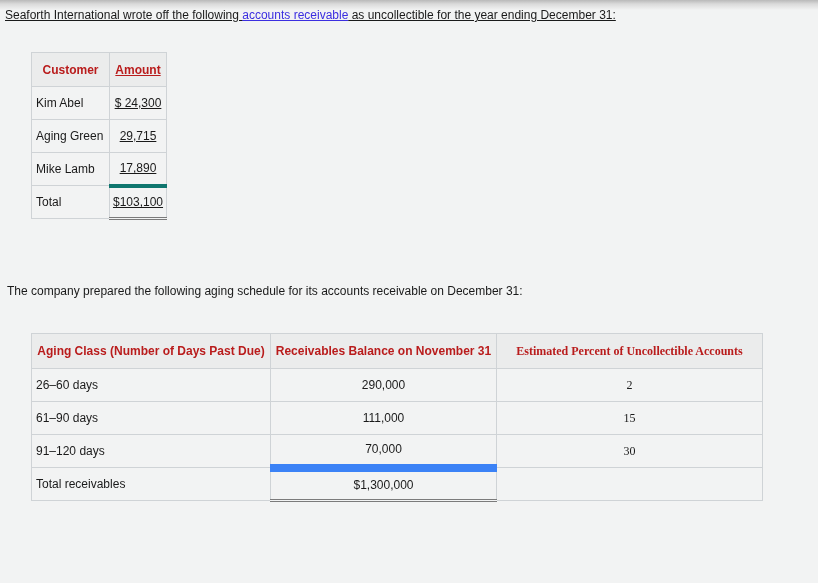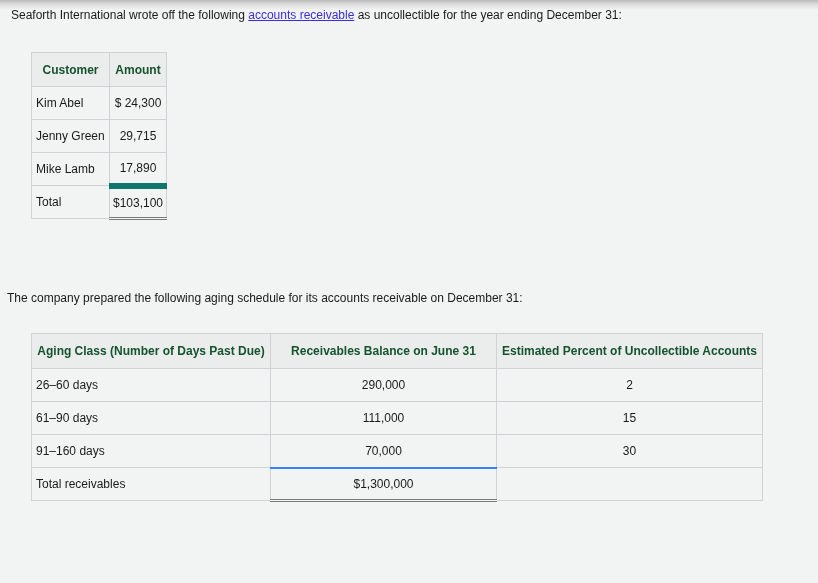--- a/index.html
+++ b/index.html
@@ -18,76 +18,77 @@
     }
     .top-shadow {
       position: absolute;
       left: 0; top: 0;
       width: 818px;
       height: 10px;
       background: linear-gradient(to bottom, #b9b9b9 0%, #dadada 40%, #f2f3f3 100%);
     }
     .intro {
       position: absolute;
-      left: 11px;
+      left: 5px;
       top: 8px;
       white-space: nowrap;
+      text-decoration: underline;
     }
     .intro a {
       color: #3b2ee0;
       text-decoration: underline;
     }
     .intro2 {
       position: absolute;
       left: 7px;
-      top: 291px;
+      top: 284px;
       white-space: nowrap;
     }
     table {
       border-collapse: collapse;
       position: absolute;
       font-size: 12px;
     }
     td, th {
       border: 1px solid #cfd3d6;
       padding: 0;
       box-sizing: border-box;
     }
     th {
       background: #ebecec;
-      color: #14532d;
+      color: #b91c1c;
       font-weight: bold;
     }
     
     #t1 {
       left: 31px;
       top: 52px;
     }
     #t1 th { height: 34px; text-align: center; }
     #t1 td { height: 33px; }
     #t1 .c1 { width: 78px; padding-left: 4px; text-align: left; }
-    #t1 .c2 { width: 57px; text-align: center; }
+    #t1 .c2 { width: 57px; text-align: center; text-decoration: underline; }
     #t1 th.c1 { text-align: center; padding-left: 0; }
     #t1 tr.total-row td.c2 {
-      border-top: 6px solid #0f766e;
+      border-top: 4px solid #0f766e;
       border-bottom: 3px double #7b7b7b;
     }
     
     #t2 {
       left: 31px;
       top: 333px;
     }
     #t2 th { height: 35px; text-align: center; padding: 0 4px; white-space: nowrap; }
     #t2 td { height: 33px; }
     #t2 .a1 { width: 239px; padding-left: 4px; text-align: left; }
     #t2 .a2 { width: 226px; text-align: center; }
-    #t2 .a3 { width: 266px; text-align: center; }
+    #t2 .a3 { width: 266px; text-align: center; font-family: Liberation Serif, serif; }
     #t2 th.a1 { text-align: center; }
     #t2 tr.total-row td.a2 {
-      border-top: 2px solid #3b82f6;
+      border-top: 8px solid #3b82f6;
       border-bottom: 3px double #7b7b7b;
     }
   </style>
 </head>
 <body>
 
 <div class="top-shadow"></div>
 
 <p class="intro" style="margin:0;">
   <span>Seaforth International wrote off the following </span><a href="#">accounts receivable</a><span> as uncollectible for the year ending December 31:</span>
@@ -99,57 +100,57 @@
       <th class="c1">Customer</th>
       <th class="c2">Amount</th>
     </tr>
   </thead>
   <tbody>
     <tr>
       <td class="c1">Kim Abel</td>
       <td class="c2">$ 24,300</td>
     </tr>
     <tr>
-      <td class="c1">Jenny Green</td>
+      <td class="c1">Aging Green</td>
       <td class="c2">29,715</td>
     </tr>
     <tr>
       <td class="c1">Mike Lamb</td>
       <td class="c2">17,890</td>
     </tr>
     <tr class="total-row">
       <td class="c1">Total</td>
       <td class="c2">$103,100</td>
     </tr>
   </tbody>
 </table>
 
 <p class="intro2" style="margin:0;">The company prepared the following aging schedule for its accounts receivable on December 31:</p>
 
 <table id="t2">
   <thead>
     <tr>
       <th class="a1">Aging Class (Number of Days Past Due)</th>
-      <th class="a2">Receivables Balance on June 31</th>
+      <th class="a2">Receivables Balance on November 31</th>
       <th class="a3">Estimated Percent of Uncollectible Accounts</th>
     </tr>
   </thead>
   <tbody>
     <tr>
       <td class="a1">26–60 days</td>
       <td class="a2">290,000</td>
       <td class="a3">2</td>
     </tr>
     <tr>
       <td class="a1">61–90 days</td>
       <td class="a2">111,000</td>
       <td class="a3">15</td>
     </tr>
     <tr>
-      <td class="a1">91–160 days</td>
+      <td class="a1">91–120 days</td>
       <td class="a2">70,000</td>
       <td class="a3">30</td>
     </tr>
     <tr class="total-row">
       <td class="a1">Total receivables</td>
       <td class="a2">$1,300,000</td>
       <td class="a3"></td>
     </tr>
   </tbody>
 </table>

